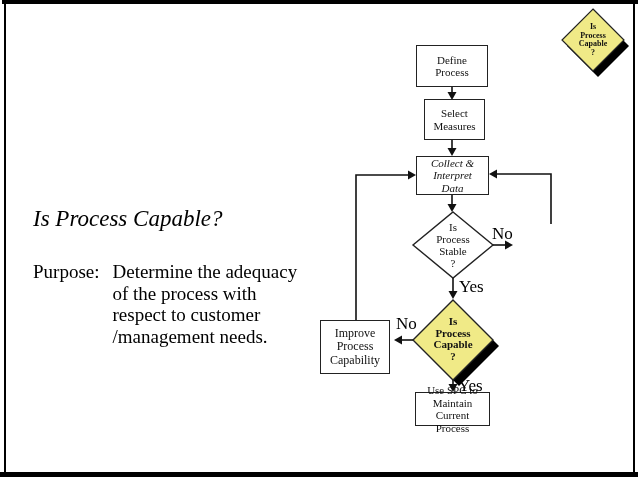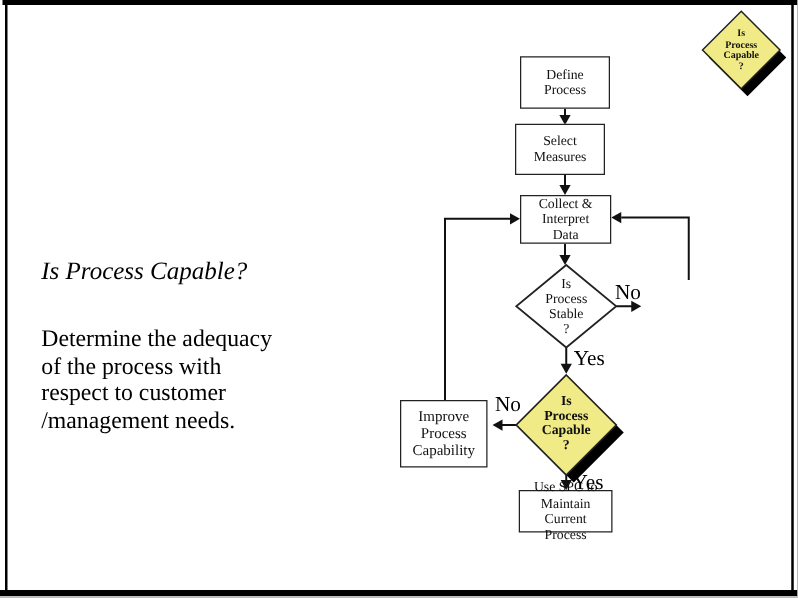--- a/index.html
+++ b/index.html
@@ -7,21 +7,21 @@
          font-family:"Liberation Serif",serif;color:#111;}
   
   .bar-top{position:absolute;left:2px;right:0;top:0;height:4px;background:#000;}
   .bar-bottom{position:absolute;left:0;right:0;bottom:1px;height:5px;background:#000;}
   .line-left{position:absolute;left:4px;top:2px;bottom:5px;width:2px;background:#000;}
   .line-right{position:absolute;right:3px;top:2px;bottom:5px;width:2px;background:#000;}
   
   .pre{white-space:pre-line;}
   .title{position:absolute;left:53px;top:26px;font-family:"Liberation Sans",sans-serif;
          font-size:29px;line-height:33px;color:#000;}
-  .subtitle{position:absolute;left:33px;top:206px;font-style:italic;font-size:20px;color:#000;}
+  .subtitle{position:absolute;left:33px;top:206px;font-style:italic;font-size:23px;color:#000;}
   .purpose{position:absolute;left:33px;top:261px;display:flex;gap:13px;
            font-size:19px;line-height:21.5px;color:#000;}
   .pagenum{position:absolute;left:594px;top:476px;font-size:12px;color:#ef4444;}
   
   svg.connectors{position:absolute;left:0;top:0;width:638px;height:478px;}
   .box{position:absolute;border:1.4px solid #222;background:#fff;box-sizing:border-box;
        display:flex;align-items:center;justify-content:center;text-align:center;
        font-size:11px;line-height:12.5px;white-space:pre-line;color:#111;}
   .dtext{position:absolute;text-align:center;white-space:pre-line;color:#111;pointer-events:none;}
   .dtext.stable{left:403px;top:221px;width:100px;font-size:11px;line-height:12px;}
@@ -38,20 +38,21 @@
 
 <div class="slide">
 
   <div class="bar-top"></div>
   <div class="bar-bottom"></div>
   <div class="line-left"></div>
   <div class="line-right"></div>
 
   <div class="subtitle">Is Process Capable?</div>
   <div class="purpose">
+    <span>Purpose:</span>
     <span class="pre">Determine the adequacy
 of the process with
 respect to customer
 /management needs.</span>
   </div>
   <div class="pagenum">8-1</div>
 
   <svg class="connectors" viewBox="0 0 638 478" xmlns="http://www.w3.org/2000/svg">
     <g stroke="#111" stroke-width="1.6" fill="none">
       <line x1="452" y1="87" x2="452" y2="92"></line>
@@ -80,23 +81,23 @@
 
     <polygon points="459,306 499,346 459,386 419,346" fill="#000000" stroke="none"></polygon>
     <polygon points="453,300 493,340 453,380 413,340" fill="#F0EA87" stroke="#222" stroke-width="1.4"></polygon>
 
     <polygon points="598,15 629,46 598,77 567,46" fill="#000000" stroke="none"></polygon>
     <polygon points="593,9 624,40 593,71 562,40" fill="#F0EA87" stroke="#222" stroke-width="1.2"></polygon>
   </svg>
 
   <div class="box" style="left:416px;top:45px;width:72px;height:42px;">Define
 Process</div>
-  <div class="box" style="left:412px;top:99px;width:72px;height:41px;">Select
+  <div class="box" style="left:424px;top:99px;width:61px;height:41px;">Select
 Measures</div>
-  <div class="box" style="left:416px;top:156px;width:73px;height:39px;">Collect &amp;
+  <div class="box" style="left:416px;top:156px;width:73px;height:39px;font-style:italic;">Collect &amp;
 Interpret
 Data</div>
   <div class="box" style="left:320px;top:320px;width:70px;height:54px;font-size:12px;line-height:13.5px;">Improve
 Process
 Capability</div>
   <div class="box" style="left:415px;top:392px;width:75px;height:34px;">Use SPC to
 Maintain
 Current
 Process</div>
 

